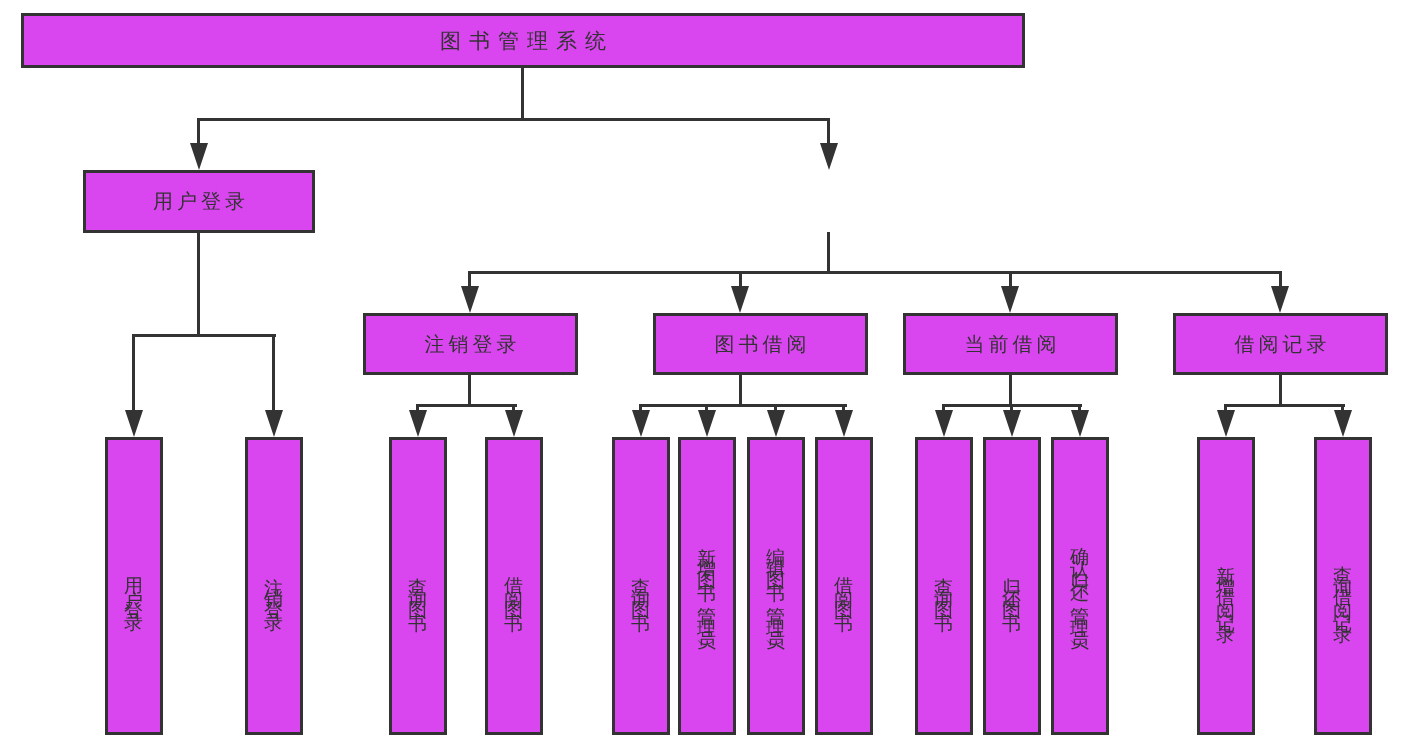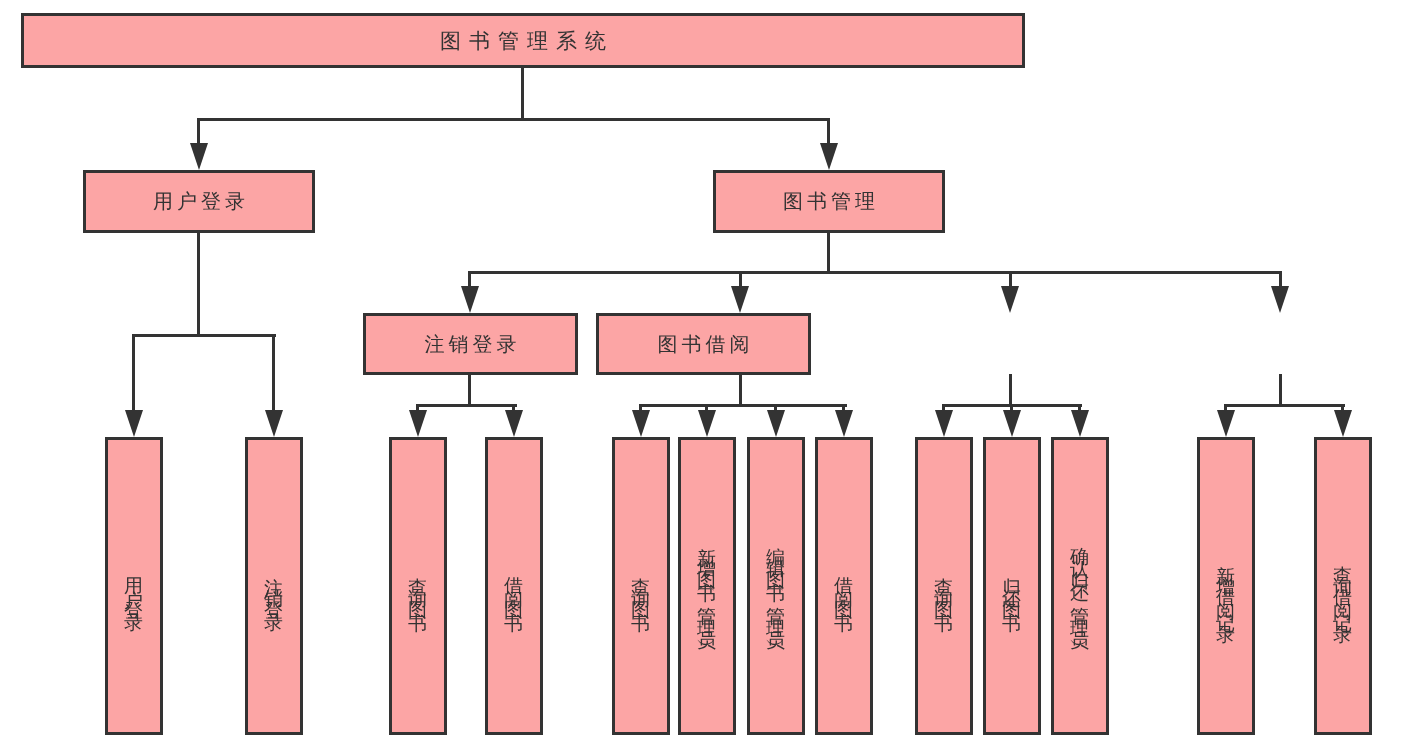--- a/index.html
+++ b/index.html
@@ -6,21 +6,21 @@
   .canvas {
     position:relative;
     width:1405px; height:747px;
     background:#ffffff;
     font-family:"Liberation Sans","DejaVu Sans",sans-serif;
     color:#333333;
     overflow:hidden;
   }
   .node {
     position:absolute;
-    background:#fca5a5;
+    background:#d946ef;
     border:3px solid #333333;
     box-sizing:border-box;
     display:flex;
     align-items:center;
     justify-content:center;
   }
   .hlabel { font-size:20px; letter-spacing:4px; text-indent:4px; white-space:nowrap; }
   .root-label { font-size:21px; letter-spacing:8px; text-indent:8px; }
   .vtext {
     writing-mode:vertical-rl;
@@ -52,29 +52,32 @@
 
 <div class="canvas">
 
   <div class="node" style="left:21px; top:13px; width:1004px; height:55px;">
     <span class="hlabel root-label">图书管理系统</span>
   </div>
 
   <div class="node" style="left:83px; top:170px; width:232px; height:63px;">
     <span class="hlabel">用户登录</span>
   </div>
-  <div class="node" style="left:713px; top:170px; width:232px; height:63px;">
-    <span class="hlabel">图书管理</span>
-  </div>
 
   <div class="node" style="left:363px; top:313px; width:215px; height:62px;">
     <span class="hlabel">注销登录</span>
   </div>
-  <div class="node" style="left:596px; top:313px; width:215px; height:62px;">
+  <div class="node" style="left:653px; top:313px; width:215px; height:62px;">
     <span class="hlabel">图书借阅</span>
+  </div>
+  <div class="node" style="left:903px; top:313px; width:215px; height:62px;">
+    <span class="hlabel">当前借阅</span>
+  </div>
+  <div class="node" style="left:1173px; top:313px; width:215px; height:62px;">
+    <span class="hlabel">借阅记录</span>
   </div>
 
   <div class="node" style="left:105px; top:437px; width:58px; height:298px;">
     <span class="vtext">用户登录</span>
   </div>
   <div class="node" style="left:245px; top:437px; width:58px; height:298px;">
     <span class="vtext">注销登录</span>
   </div>
   <div class="node" style="left:389px; top:437px; width:58px; height:298px;">
     <span class="vtext">查询图书</span>

